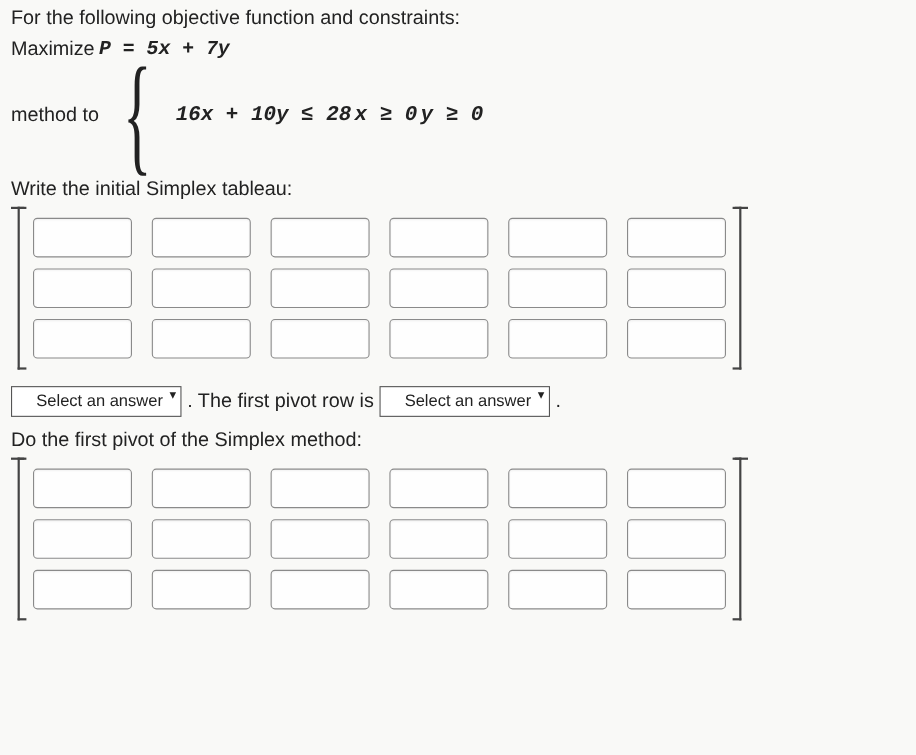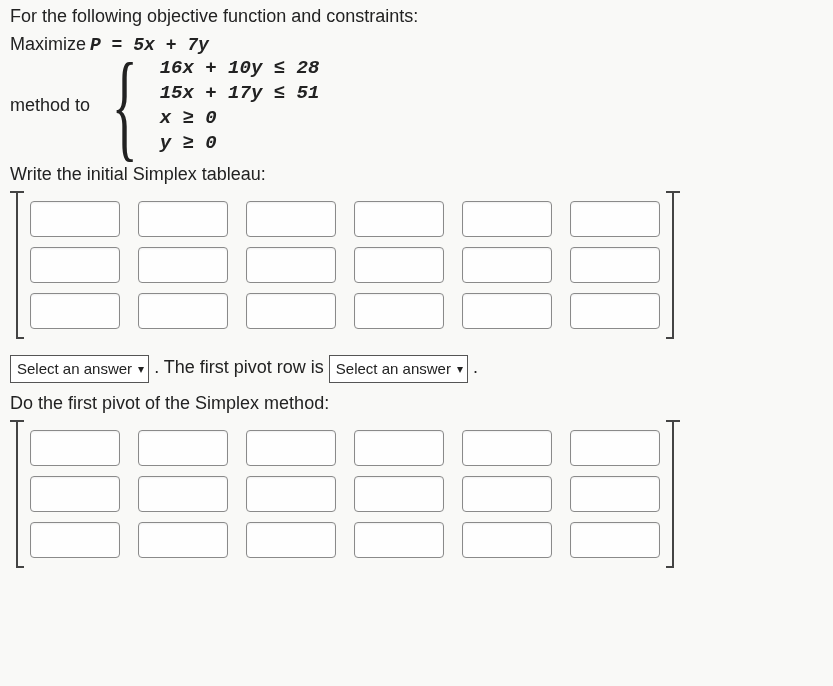--- a/index.html
+++ b/index.html
@@ -30,21 +30,21 @@
     .brace {
       font-family: 'Times New Roman', serif;
       font-size: 120px;
       line-height: 0.78;
       margin: 0 6px;
       transform: scaleX(0.45);
       font-weight: 100;
     }
     .constraint-lines {
       display: flex;
-      flex-direction: column;
+      flex-direction: row;
       gap: 3px;
       font-family: 'Times New Roman', serif;
       font-size: 19px;
     }
     .section-label {
       margin: 10px 0 6px 0;
     }
     .tableau-wrap {
       display: flex;
       align-items: stretch;
@@ -92,25 +92,25 @@
       background: #fefefe;
       border-radius: 4px;
       box-shadow: inset 0 1px 2px rgba(0,0,0,0.06);
     }
     .sentence {
       margin: 6px 0 10px 0;
       line-height: 1.6;
     }
     .select-box {
       display: inline-flex;
-      align-items: center;
+      align-items: flex-start;
       border: 1px solid #555;
       background: #fff;
       font-size: 15px;
-      padding: 1px 4px 1px 6px;
+      padding: 1px 4px 1px 22px;
       vertical-align: middle;
       gap: 6px;
     }
     .chevron {
       font-size: 12px;
       line-height: 1;
     }
   </style>
 </head>
 <body>
@@ -120,21 +120,20 @@
 <div class="math-line">
   <span>Maximize </span>
   <span class="bold-ital" style="margin-left:4px;">P = 5x + 7y</span>
 </div>
 
 <div class="constraints">
   <span>method to</span>
   <span class="brace">{</span>
   <div class="constraint-lines">
     <div class="bold-ital">16x + 10y ≤ 28</div>
-    <div class="bold-ital">15x + 17y ≤ 51</div>
     <div class="bold-ital">x ≥ 0</div>
     <div class="bold-ital">y ≥ 0</div>
   </div>
 </div>
 
 <div class="section-label">Write the initial Simplex tableau:</div>
 
 <div class="tableau-wrap">
   <div class="bracket-left">
       <span class="cap-top"></span>

